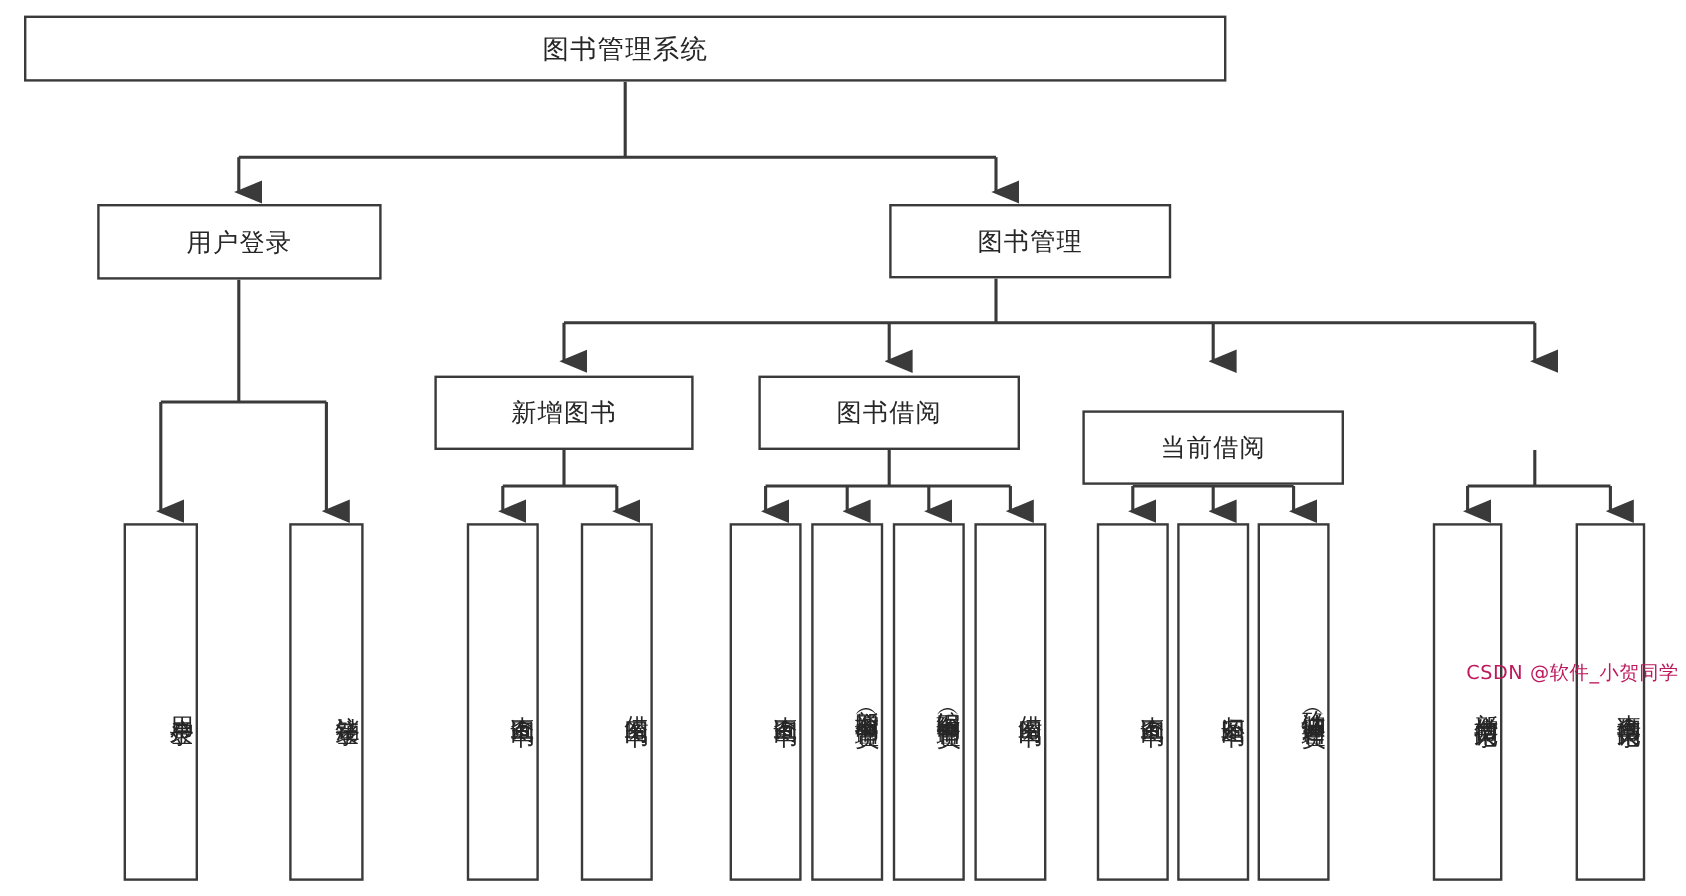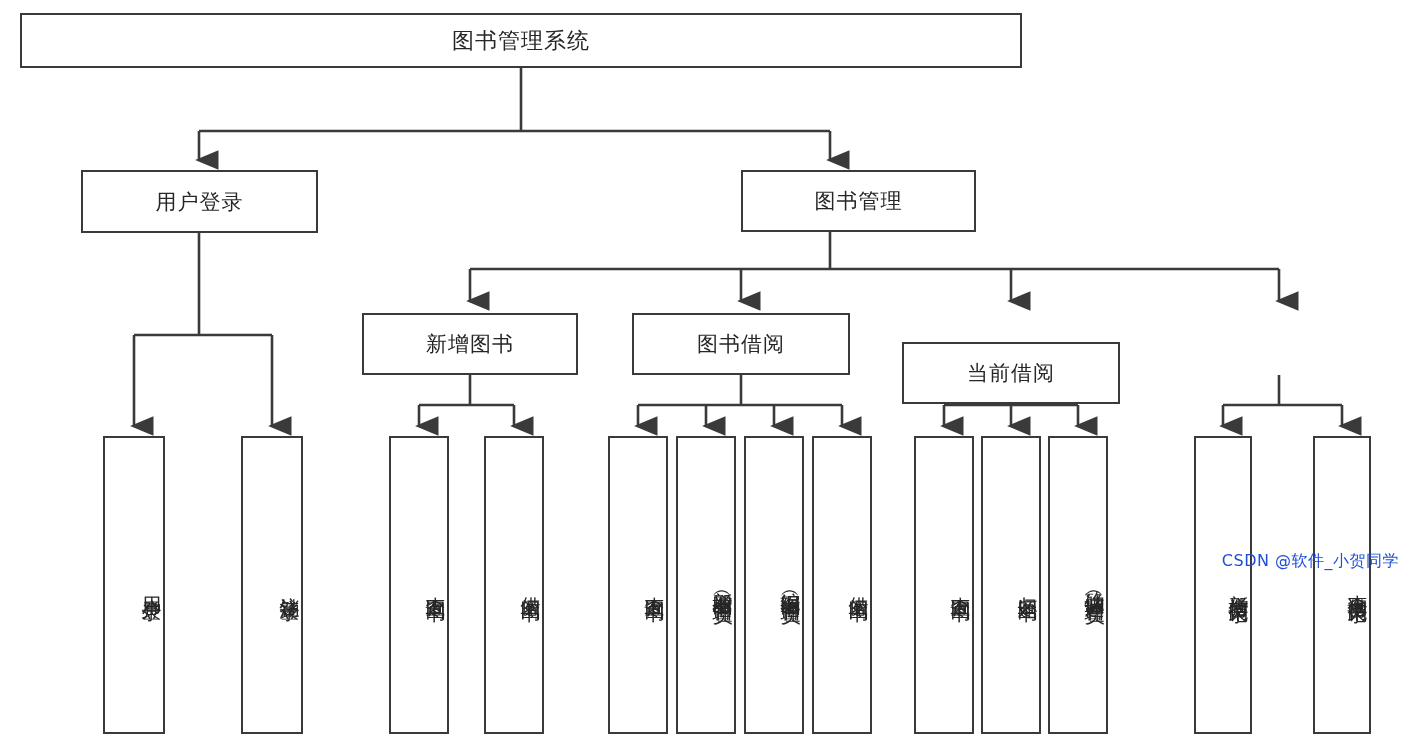--- a/index.html
+++ b/index.html
@@ -11,21 +11,21 @@
   .node{position:absolute;box-sizing:border-box;background:#ffffff;
         border:2px solid #3a3a3a;display:flex;align-items:center;
         justify-content:center;color:#262626;}
   .node.h{font-size:21px;letter-spacing:1px;}
   .node.root{font-size:22px;}
   .node.v{writing-mode:vertical-rl;text-orientation:upright;
           font-size:20px;line-height:1.18;letter-spacing:2px;
           padding:8px 0;align-items:flex-start;justify-content:center;}
 
   .watermark{position:absolute;right:6px;bottom:4px;font-size:16px;
-             color:#1d4ed8;letter-spacing:.5px;white-space:nowrap;}
+             color:#be185d;letter-spacing:.5px;white-space:nowrap;}
 </style>
 </head>
 <body>
 
 <div id="stage">
 
   <svg class="links" viewBox="0 0 1405 747" xmlns="http://www.w3.org/2000/svg">
     <defs>
       <marker id="arrow" viewBox="0 0 12 12" refX="6" refY="10" markerWidth="9" markerHeight="9" orient="auto-start-reverse">
         <path d="M 1 0 L 11 0 L 6 12 z" fill="#3a3a3a"></path>

